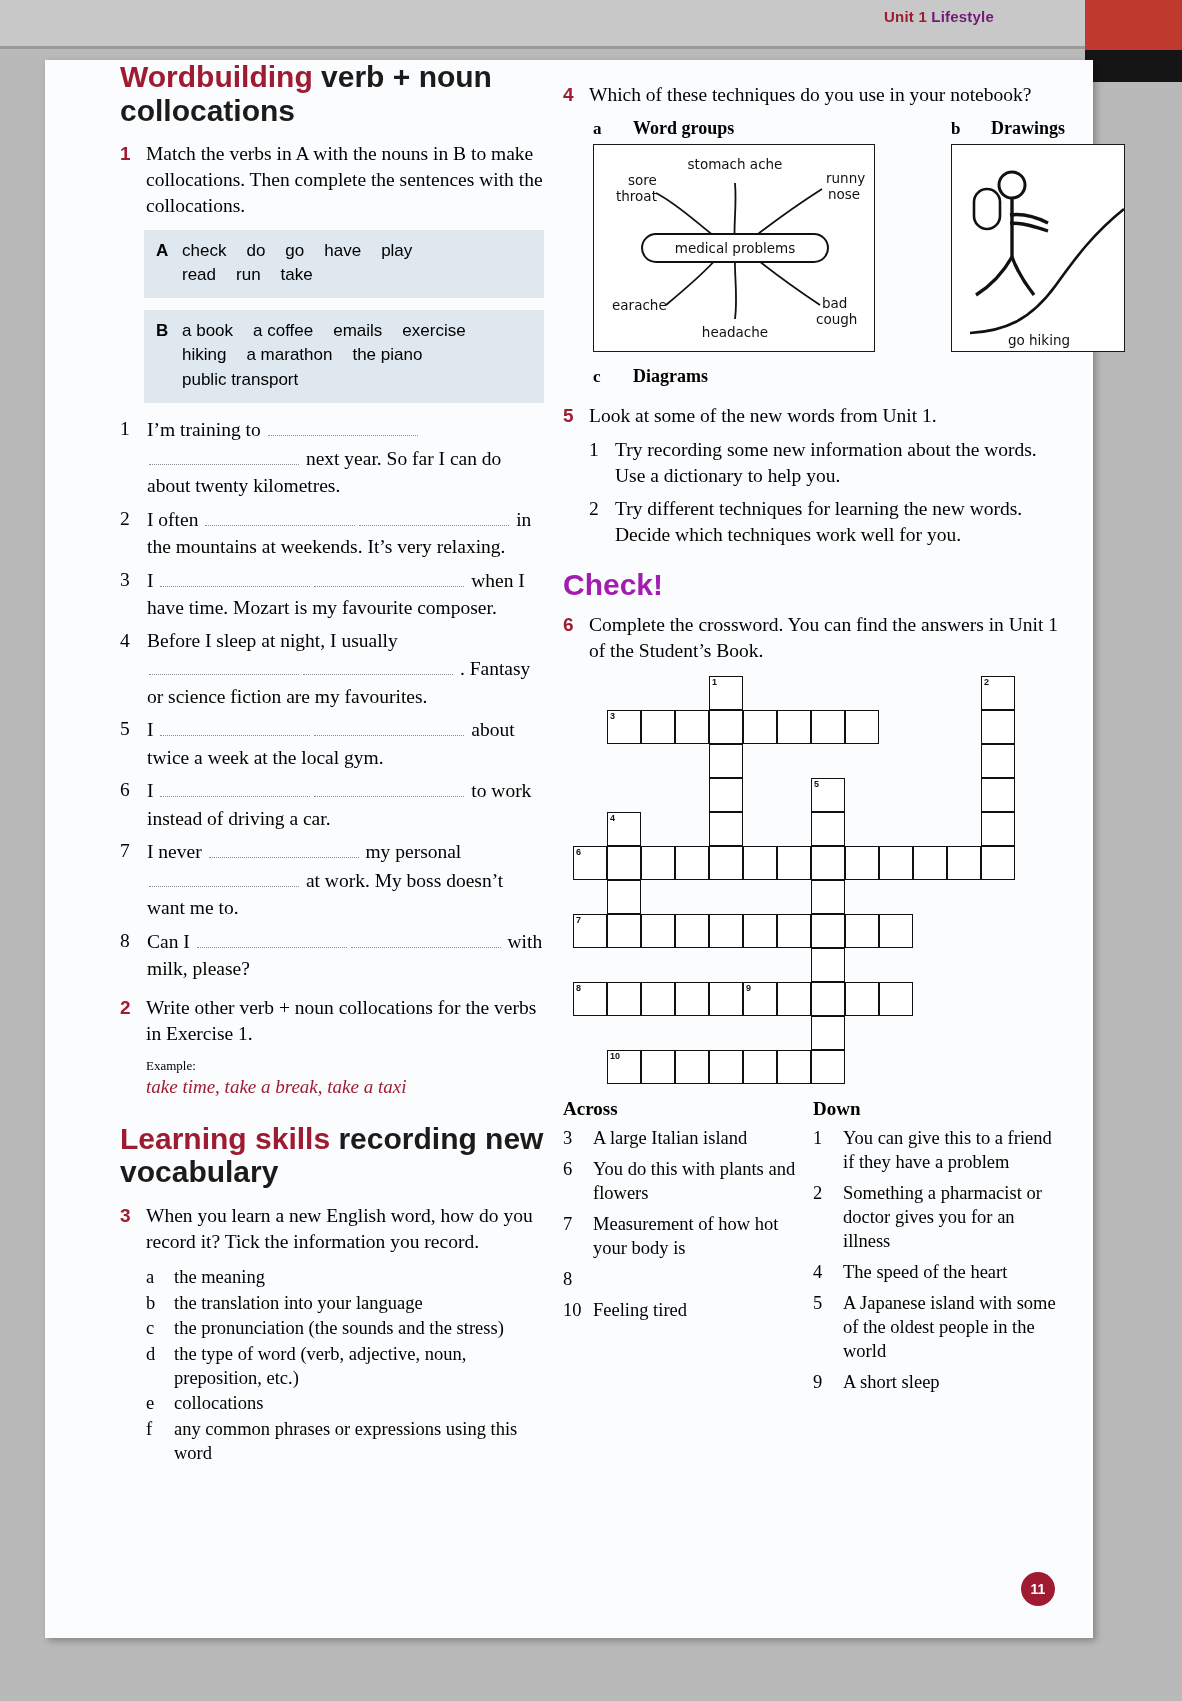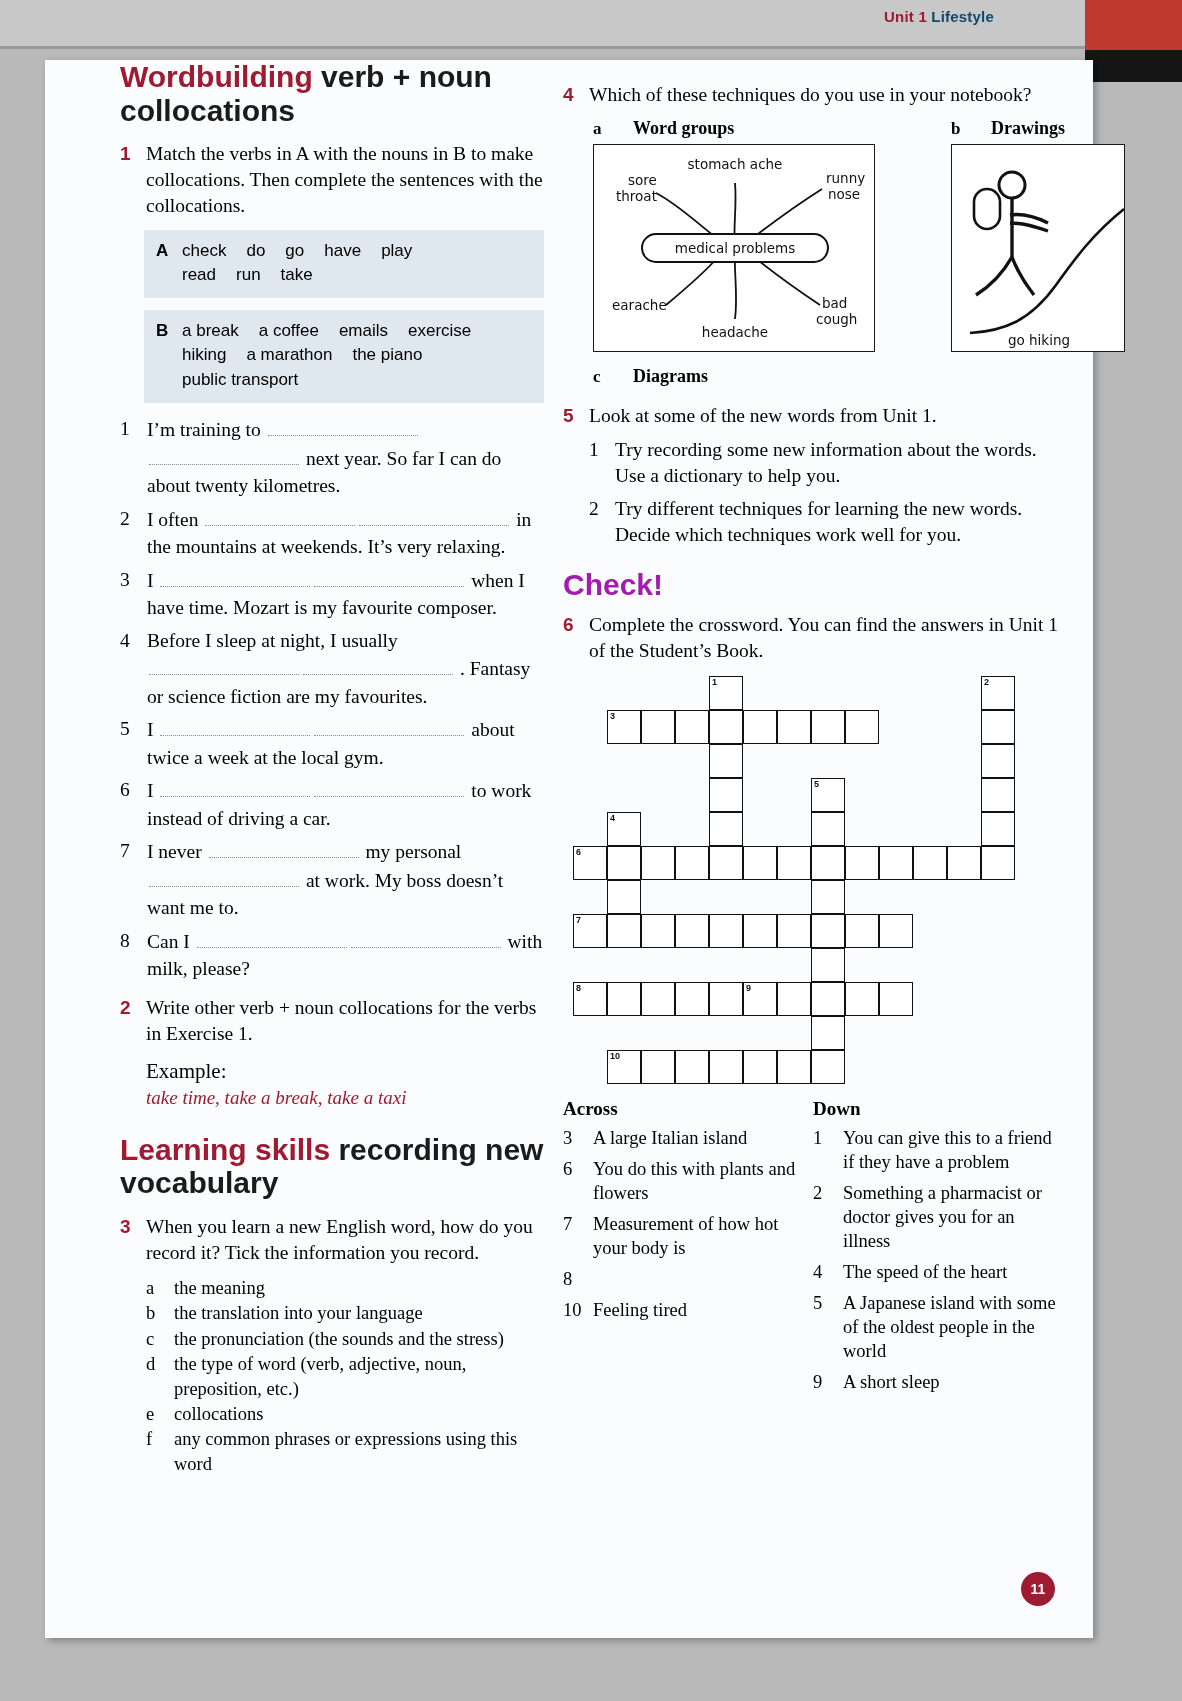--- a/index.html
+++ b/index.html
@@ -19,21 +19,21 @@
   #header-rule {
     position: absolute; left: 0; top: 46px; width: 1182px; height: 3px;
     background: #9a9a9a;
   }
   #running-head {
     position: absolute; right: 188px; top: 8px;
     font-family: "Liberation Sans", sans-serif;
     font-size: 15px; font-weight: bold; letter-spacing: .2px;
   }
   #running-head .unit { color: #9e1b32; }
-  #running-head .title { color: #0c4a6e; }
+  #running-head .title { color: #701a75; }
   #tab-red {
     position: absolute; right: 0; top: 0; width: 97px; height: 50px;
     background: #c0392f;
   }
   #tab-black {
     position: absolute; right: 0; top: 50px; width: 97px; height: 32px;
     background: #151515;
   }
   #page-sheet {
     position: absolute; left: 45px; top: 60px; width: 1048px; height: 1578px;
@@ -97,21 +97,21 @@
   ol.sentences > li .t { flex: 1; }
   .blank {
     display: inline-block;
     border-bottom: 1px dotted #8d8d8d;
     vertical-align: baseline;
     height: 1.1em;
     margin: 0 2px;
   }
   .b-md  { width: 150px; }
 
-  .example-lbl { font-size: 21px; margin-top: 10px; }
+  .example-lbl { font-size: 13px; margin-top: 10px; }
   .example-txt { font-size: 19px; font-style: italic; color: #9e1b32; }
 
   
   ol.letters { list-style: none; margin: 10px 0 0 0; padding: 0; }
   ol.letters > li {
     display: flex; font-size: 18.5px; line-height: 1.32; margin-bottom: 1px;
   }
   ol.letters > li .l { width: 28px; flex: 0 0 28px; }
   ol.letters > li .t { flex: 1; }
 
@@ -185,21 +185,21 @@
       <div>
         <span class="letter">A</span><span class="w">check</span><span class="w">do</span><span class="w">go</span><span class="w">have</span><span class="w">play</span>
       </div>
       <div class="row2">
         <span class="w">read</span><span class="w">run</span><span class="w">take</span>
       </div>
     </div>
 
     <div class="wordbank">
       <div>
-        <span class="letter">B</span><span class="w">a break</span><span class="w">a coffee</span><span class="w">emails</span><span class="w">exercise</span>
+        <span class="letter">B</span><span class="w">a book</span><span class="w">a coffee</span><span class="w">emails</span><span class="w">exercise</span>
       </div>
       <div class="row2">
         <span class="w">hiking</span><span class="w">a marathon</span><span class="w">the piano</span>
       </div>
       <div class="row2">
         <span class="w">public transport</span>
       </div>
     </div>
 
     <ol class="sentences" id="sentence-list">

